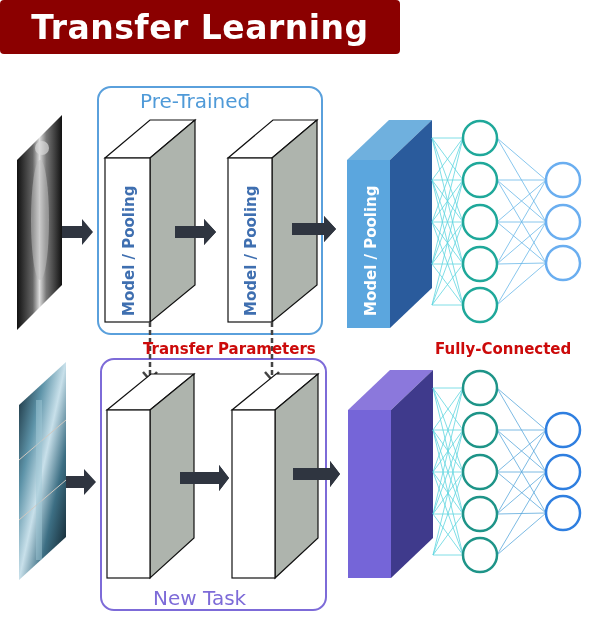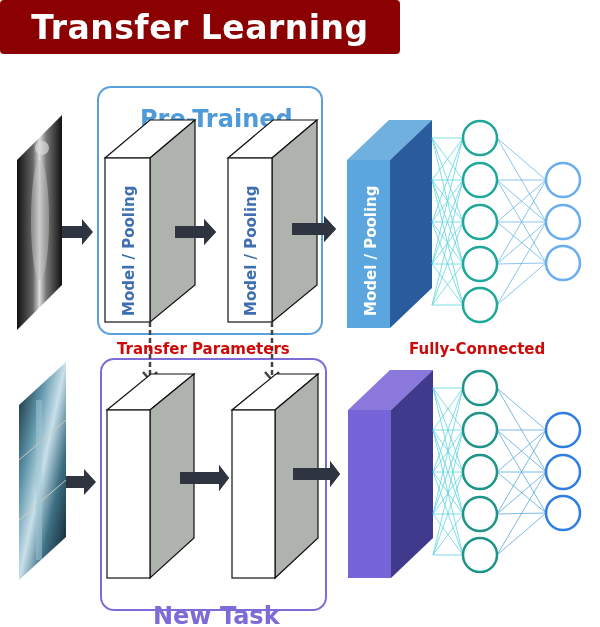--- a/index.html
+++ b/index.html
@@ -2,24 +2,24 @@
 <html><head>
 <meta charset="utf-8">
 <style>
   html, body { margin:0; padding:0; background:#ffffff; }
   body { width:600px; height:627px; position:relative; overflow:hidden; font-family:"DejaVu Sans", sans-serif; }
   #title-pill { left:106px; top:10px; width:400px; height:54px; background:#8b0000; border-radius:4px;
     color:#fff; font-weight:bold; font-size:33px; display:flex; align-items:center; justify-content:center; letter-spacing:0.5px; }
   .group-box { position:absolute; border:2px solid; border-radius:14px; box-sizing:border-box; }
   #pretrained-box { left:97px; top:86px; width:226px; height:249px; border-color:#5aa0dc; }
   #newtask-box { left:100px; top:358px; width:227px; height:253px; border-color:#7d6bd8; }
-  .group-label { position:absolute; font-weight:bold; font-size:24px; white-space:nowrap;margin-top:16px; }
+  .group-label { position:absolute; font-weight:normal; font-size:20px; white-space:nowrap; }
   #pretrained-label { left:140px; top:89px; color:#4f9ad8; }
   #newtask-label { left:153px; top:586px; color:#7d6bd8; }
-  .red-label { position:absolute; font-weight:bold; font-size:15px; color:#cc0a0a; white-space:nowrap; }
+  .red-label { position:absolute; font-weight:bold; font-size:15px; color:#cc0a0a; white-space:nowrap;margin-left:26px; }
   #transfer-label { left:117px; top:340px; }
   #fc-label { left:409px; top:340px; }
   svg { position:absolute; left:0; top:0; }
 </style>
 </head>
 <body>
 
 <div id="title-pill">
   <span>Transfer Learning</span>
 </div>

